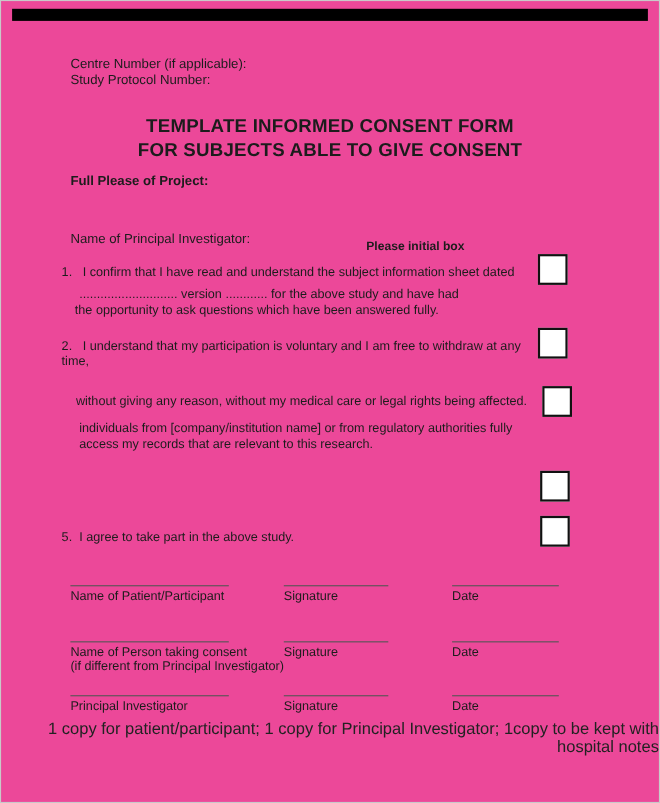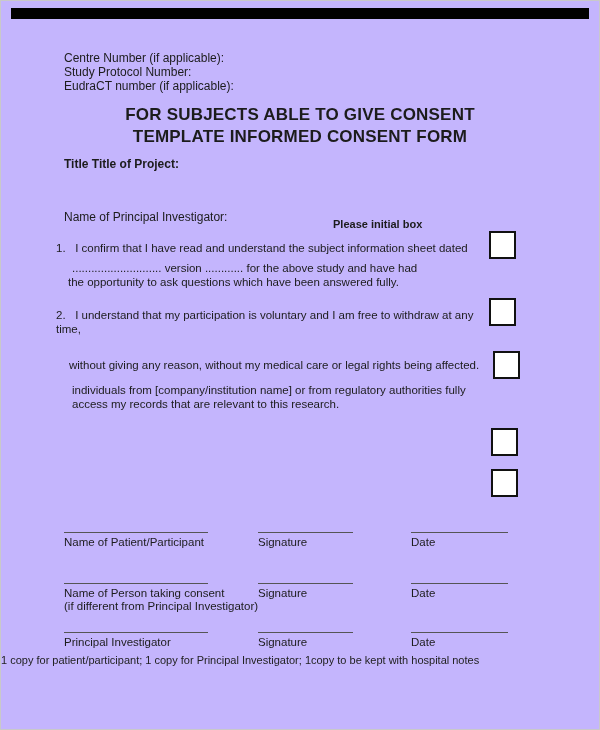--- a/index.html
+++ b/index.html
@@ -1,21 +1,21 @@
 <!DOCTYPE html>
 <html><head>
 <meta charset="utf-8">
 <style>
   html, body { margin: 0; padding: 0; background: #ffffff; }
   .page {
     position: relative;
     width: 598px;
     height: 728px;
     border: 1px solid #c9c9c9;
-    background: #c4b5fd;
+    background: #ec4899;
     font-family: "Liberation Sans", "DejaVu Sans", sans-serif;
     color: #1c1c1c;
     overflow: hidden;
   }
   .topbar {
     position: absolute;
     left: 10px; top: 7px;
     width: 578px; height: 11px;
     background: #000000;
   }
@@ -72,44 +72,43 @@
   .rule { border-top: 1.4px solid #555555; height: 0; }
   .slabel {
     margin-top: 3px;
     font-size: 11.5px;
     line-height: 13px;
     white-space: pre-wrap;
   }
   .footer {
     position: absolute;
     left: 0; right: 0; top: 653px;
-    text-align: left;
-    font-size: 11px;
+    text-align: right;
+    font-size: 15px;
     color: #222222;
   }
 </style>
 </head>
 <body>
 
 <div class="page">
 
   <div class="topbar"></div>
 
   <div class="hdr">
     <div>Centre Number (if applicable):</div>
     <div>Study Protocol Number:</div>
-    <div>EudraCT number (if applicable):</div>
   </div>
 
   <div class="title">
+    <div>TEMPLATE INFORMED CONSENT FORM</div>
     <div>FOR SUBJECTS ABLE TO GIVE CONSENT</div>
-    <div>TEMPLATE INFORMED CONSENT FORM</div>
   </div>
 
-  <div class="full-title">Title Title of Project:</div>
+  <div class="full-title">Full Please of Project:</div>
 
   <div class="pi-label">Name of Principal Investigator:</div>
 
   <div class="initial-label">Please initial box</div>
 
   <div class="item" style="top:240px;">
     <div class="line">1.   I confirm that I have read and understand the subject information sheet dated</div>
     <div class="line wrap gap6">............................ version ............ for the above study and have had</div>
     <div class="line wrap" style="padding-left:12px;">the opportunity to ask questions which have been answered fully.</div>
   </div>
@@ -118,20 +117,23 @@
     <div class="line">2.   I understand that my participation is voluntary and I am free to withdraw at any time,</div>
     <div class="line wrap gap5" style="padding-left:13px;">without giving any reason, without my medical care or legal rights being affected.</div>
   </div>
 
   <div class="item" style="top:360px;">
     <div class="line wrap gap5">individuals from [company/institution name] or from regulatory authorities fully</div>
     <div class="line wrap">access my records that are relevant to this research.</div>
   </div>
 
 
+  <div class="item" style="top:481px;">
+    <div class="line">5.  I agree to take part in the above study.</div>
+  </div>
 
   <div class="ibox" style="left:488px; top:230px;"></div>
   <div class="ibox" style="left:488px; top:297px;"></div>
   <div class="ibox" style="left:492px; top:350px;"></div>
   <div class="ibox" style="left:490px; top:427px;"></div>
   <div class="ibox" style="left:490px; top:468px;"></div>
 
   <div class="sigblock" style="top:531px;">
     <div class="sigcol" style="left:63px;">
       <div class="rule" style="width:144px;"></div>

